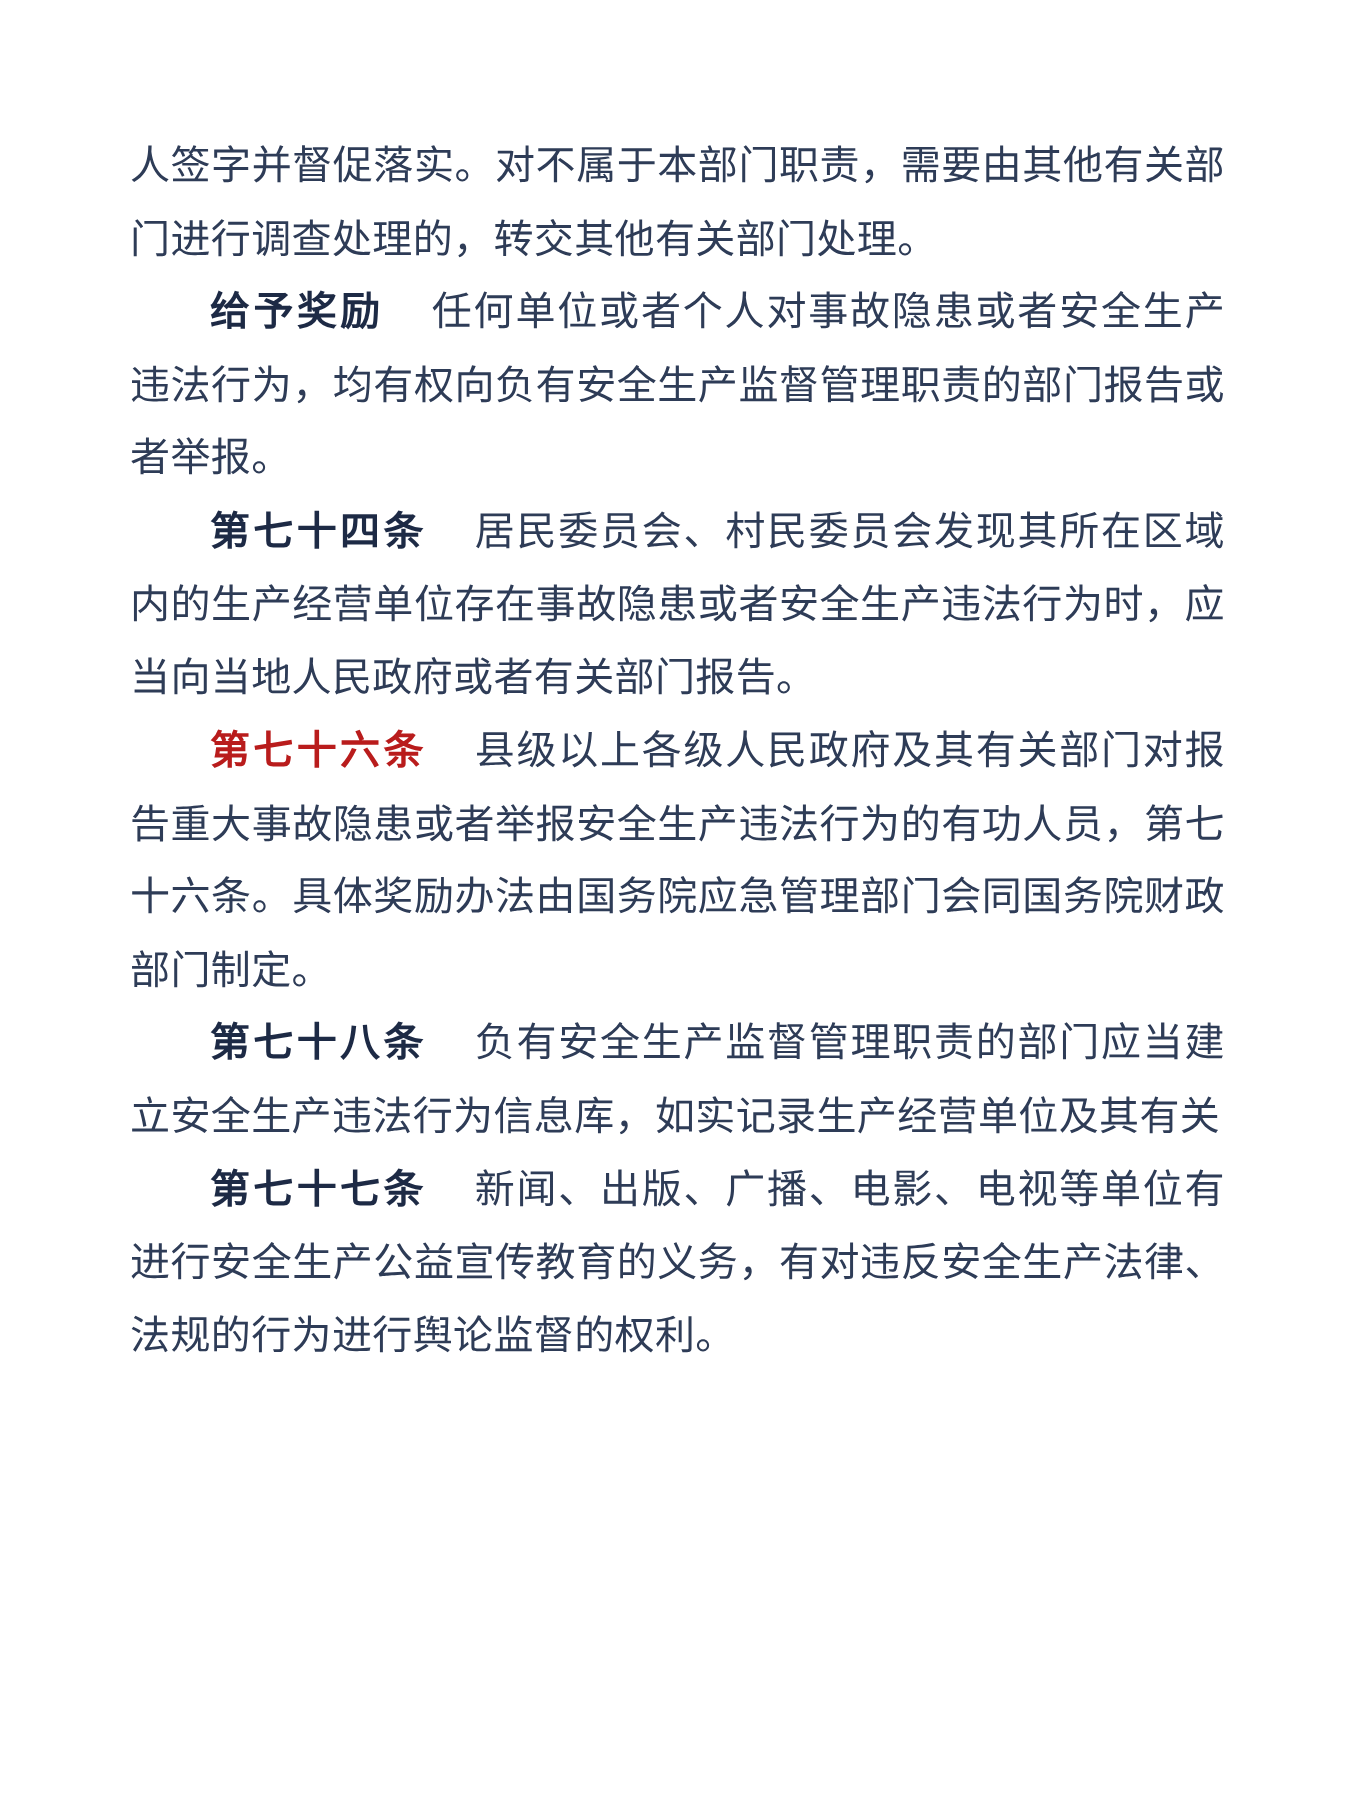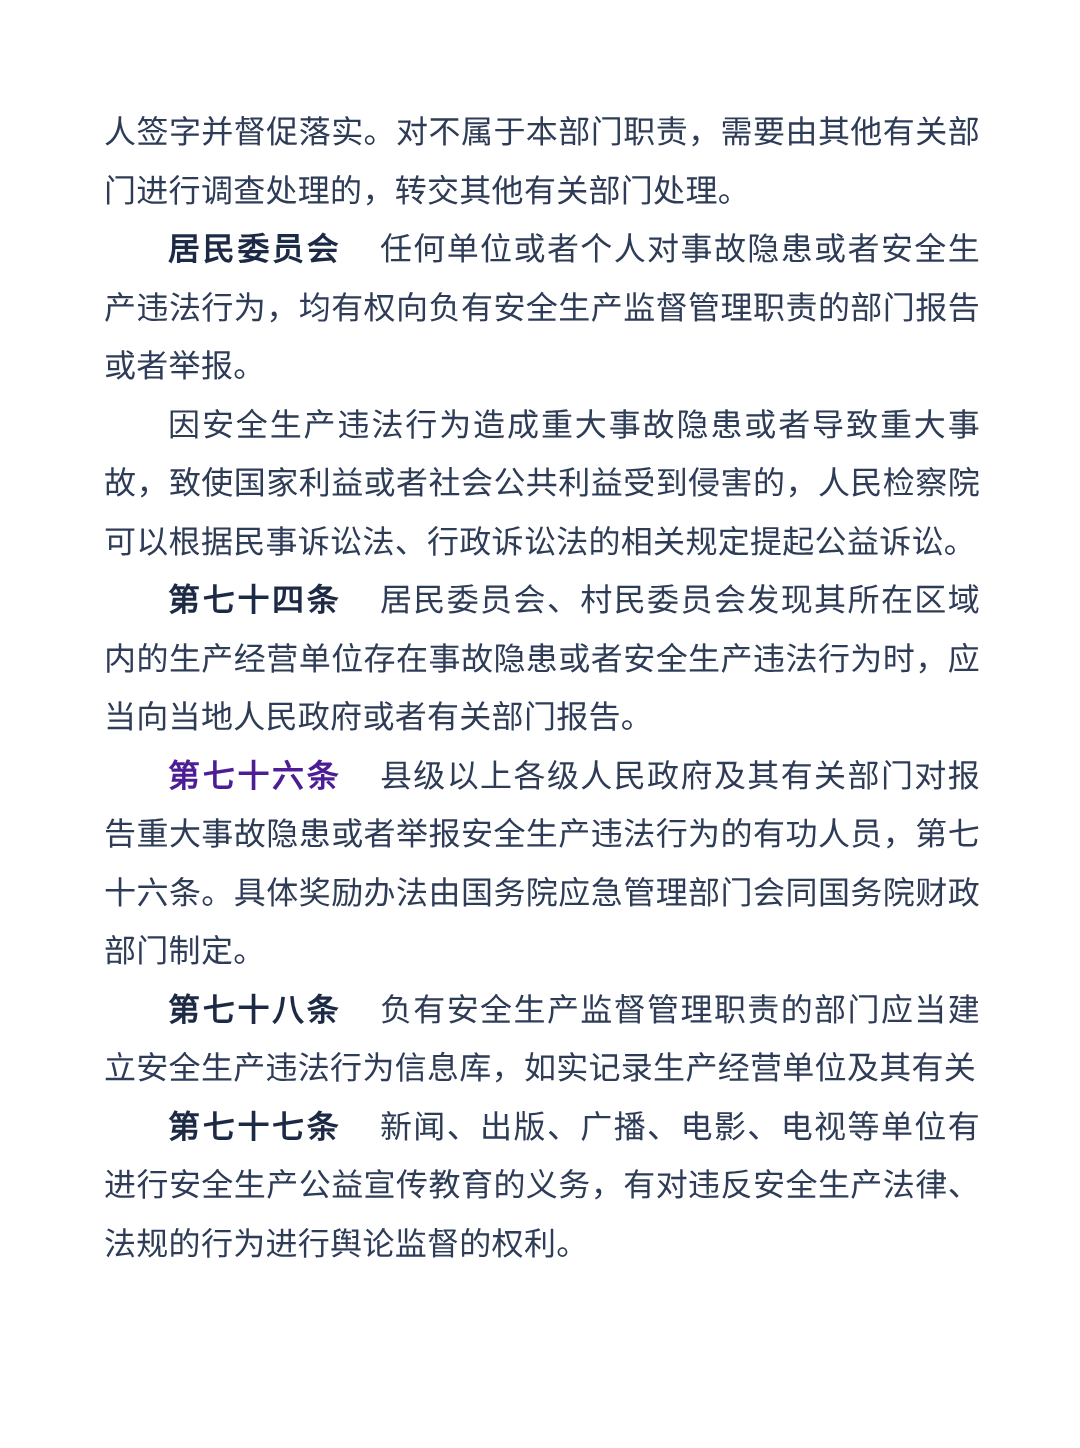--- a/index.html
+++ b/index.html
@@ -45,25 +45,24 @@
 </style>
 </head>
 <body>
 
 <div class="page" style="background: rgb(255, 255, 255);">
   <div class="content" style="color: rgb(46, 60, 87);">
 
   <p class="para continuation"><span class="para-text">人签字并督促落实。对不属于本部门职责，需要由其他有关部门进行调查处理的，转交其他有关部门处理。</span></p>
 
 
-  <p class="para"><b class="article-no" style="color: rgb(29, 42, 69);">居民委员会</b><span class="para-text">任何单位或者个人对事故隐患或者安全生产违法行为，均有权向负有安全生产监督管理职责的部门报告或者举报。</span></p>
+  <p class="para"><b class="article-no" style="color: rgb(29, 42, 69);">给予奖励</b><span class="para-text">任何单位或者个人对事故隐患或者安全生产违法行为，均有权向负有安全生产监督管理职责的部门报告或者举报。</span></p>
 
-  <p class="para"><span class="para-text">因安全生产违法行为造成重大事故隐患或者导致重大事故，致使国家利益或者社会公共利益受到侵害的，人民检察院可以根据民事诉讼法、行政诉讼法的相关规定提起公益诉讼。</span></p>
 
   <p class="para"><b class="article-no" style="color: rgb(29, 42, 69);">第七十四条</b><span class="para-text">居民委员会、村民委员会发现其所在区域内的生产经营单位存在事故隐患或者安全生产违法行为时，应当向当地人民政府或者有关部门报告。</span></p>
 
-  <p class="para"><b class="article-no" style="color: #4c1d95;">第七十六条</b><span class="para-text">县级以上各级人民政府及其有关部门对报告重大事故隐患或者举报安全生产违法行为的有功人员，第七十六条。具体奖励办法由国务院应急管理部门会同国务院财政部门制定。</span></p>
+  <p class="para"><b class="article-no" style="color: #b91c1c;">第七十六条</b><span class="para-text">县级以上各级人民政府及其有关部门对报告重大事故隐患或者举报安全生产违法行为的有功人员，第七十六条。具体奖励办法由国务院应急管理部门会同国务院财政部门制定。</span></p>
 
   <p class="para"><b class="article-no" style="color: rgb(29, 42, 69);">第七十八条</b><span class="para-text">负有安全生产监督管理职责的部门应当建立安全生产违法行为信息库，如实记录生产经营单位及其有关</span></p>
 
   <p class="para"><b class="article-no" style="color: rgb(29, 42, 69);">第七十七条</b><span class="para-text">新闻、出版、广播、电影、电视等单位有进行安全生产公益宣传教育的义务，有对违反安全生产法律、法规的行为进行舆论监督的权利。</span></p>
 </div>
 </div>
 
 </body></html>

